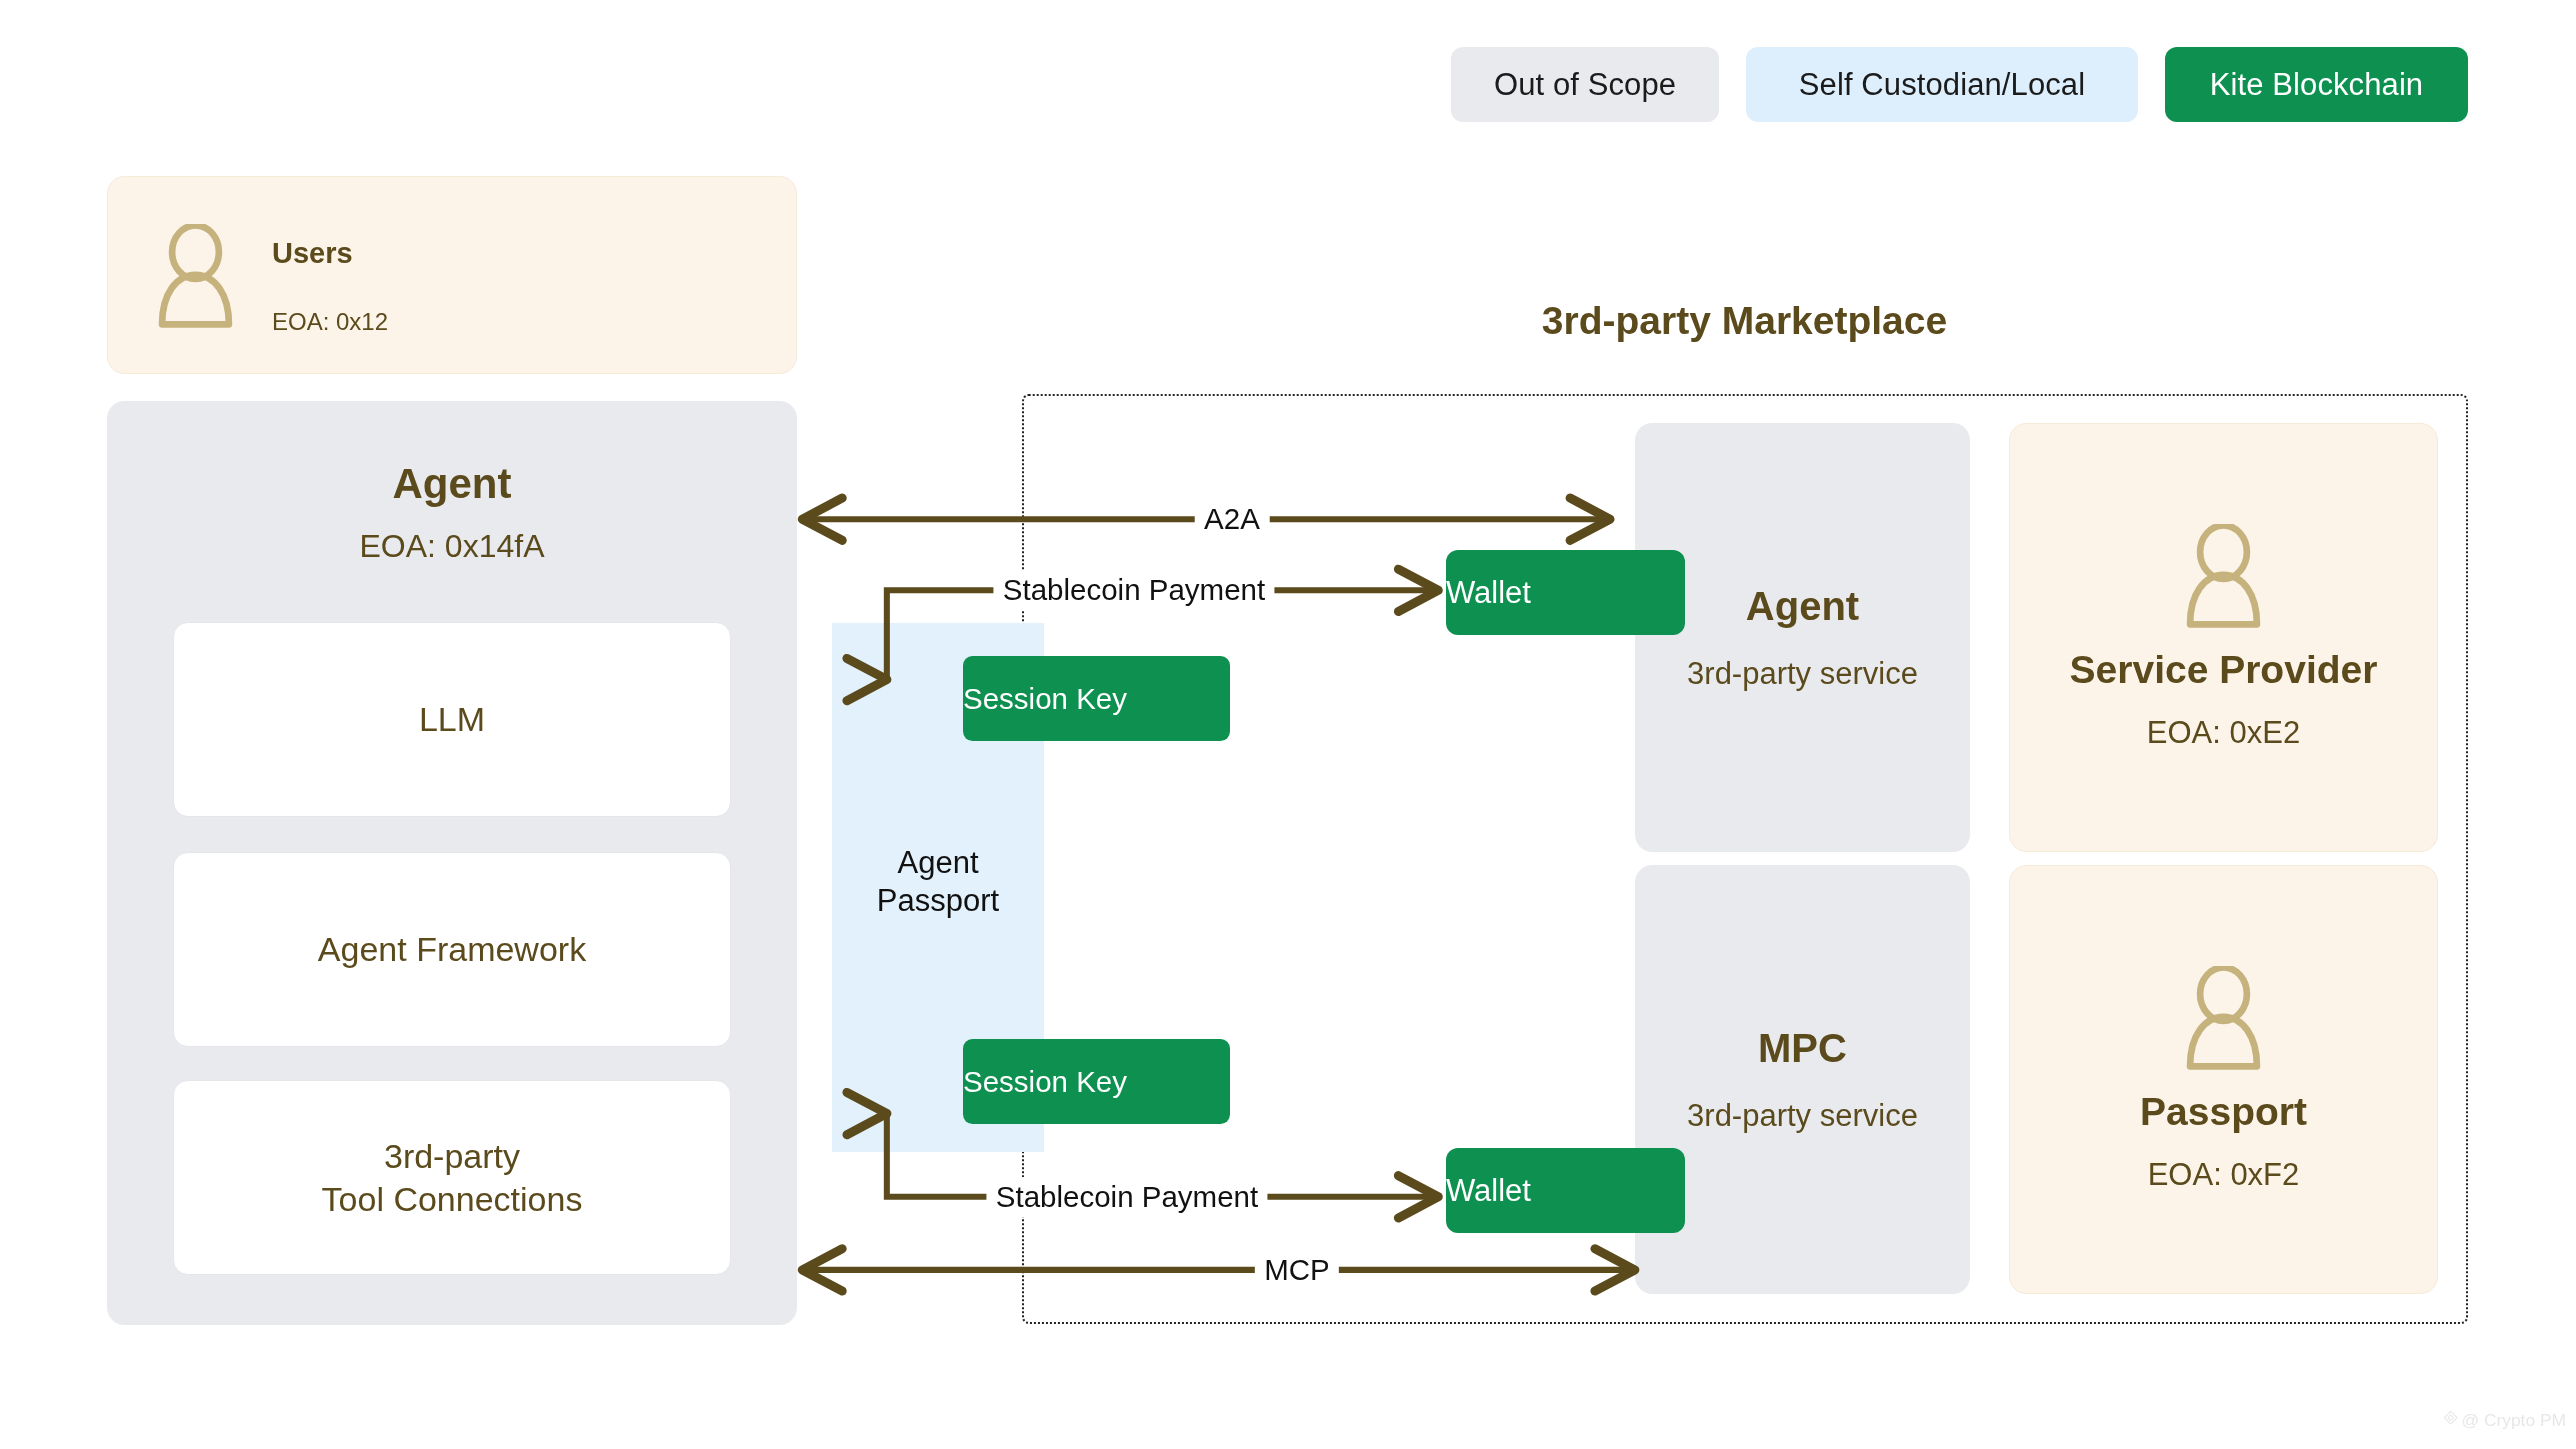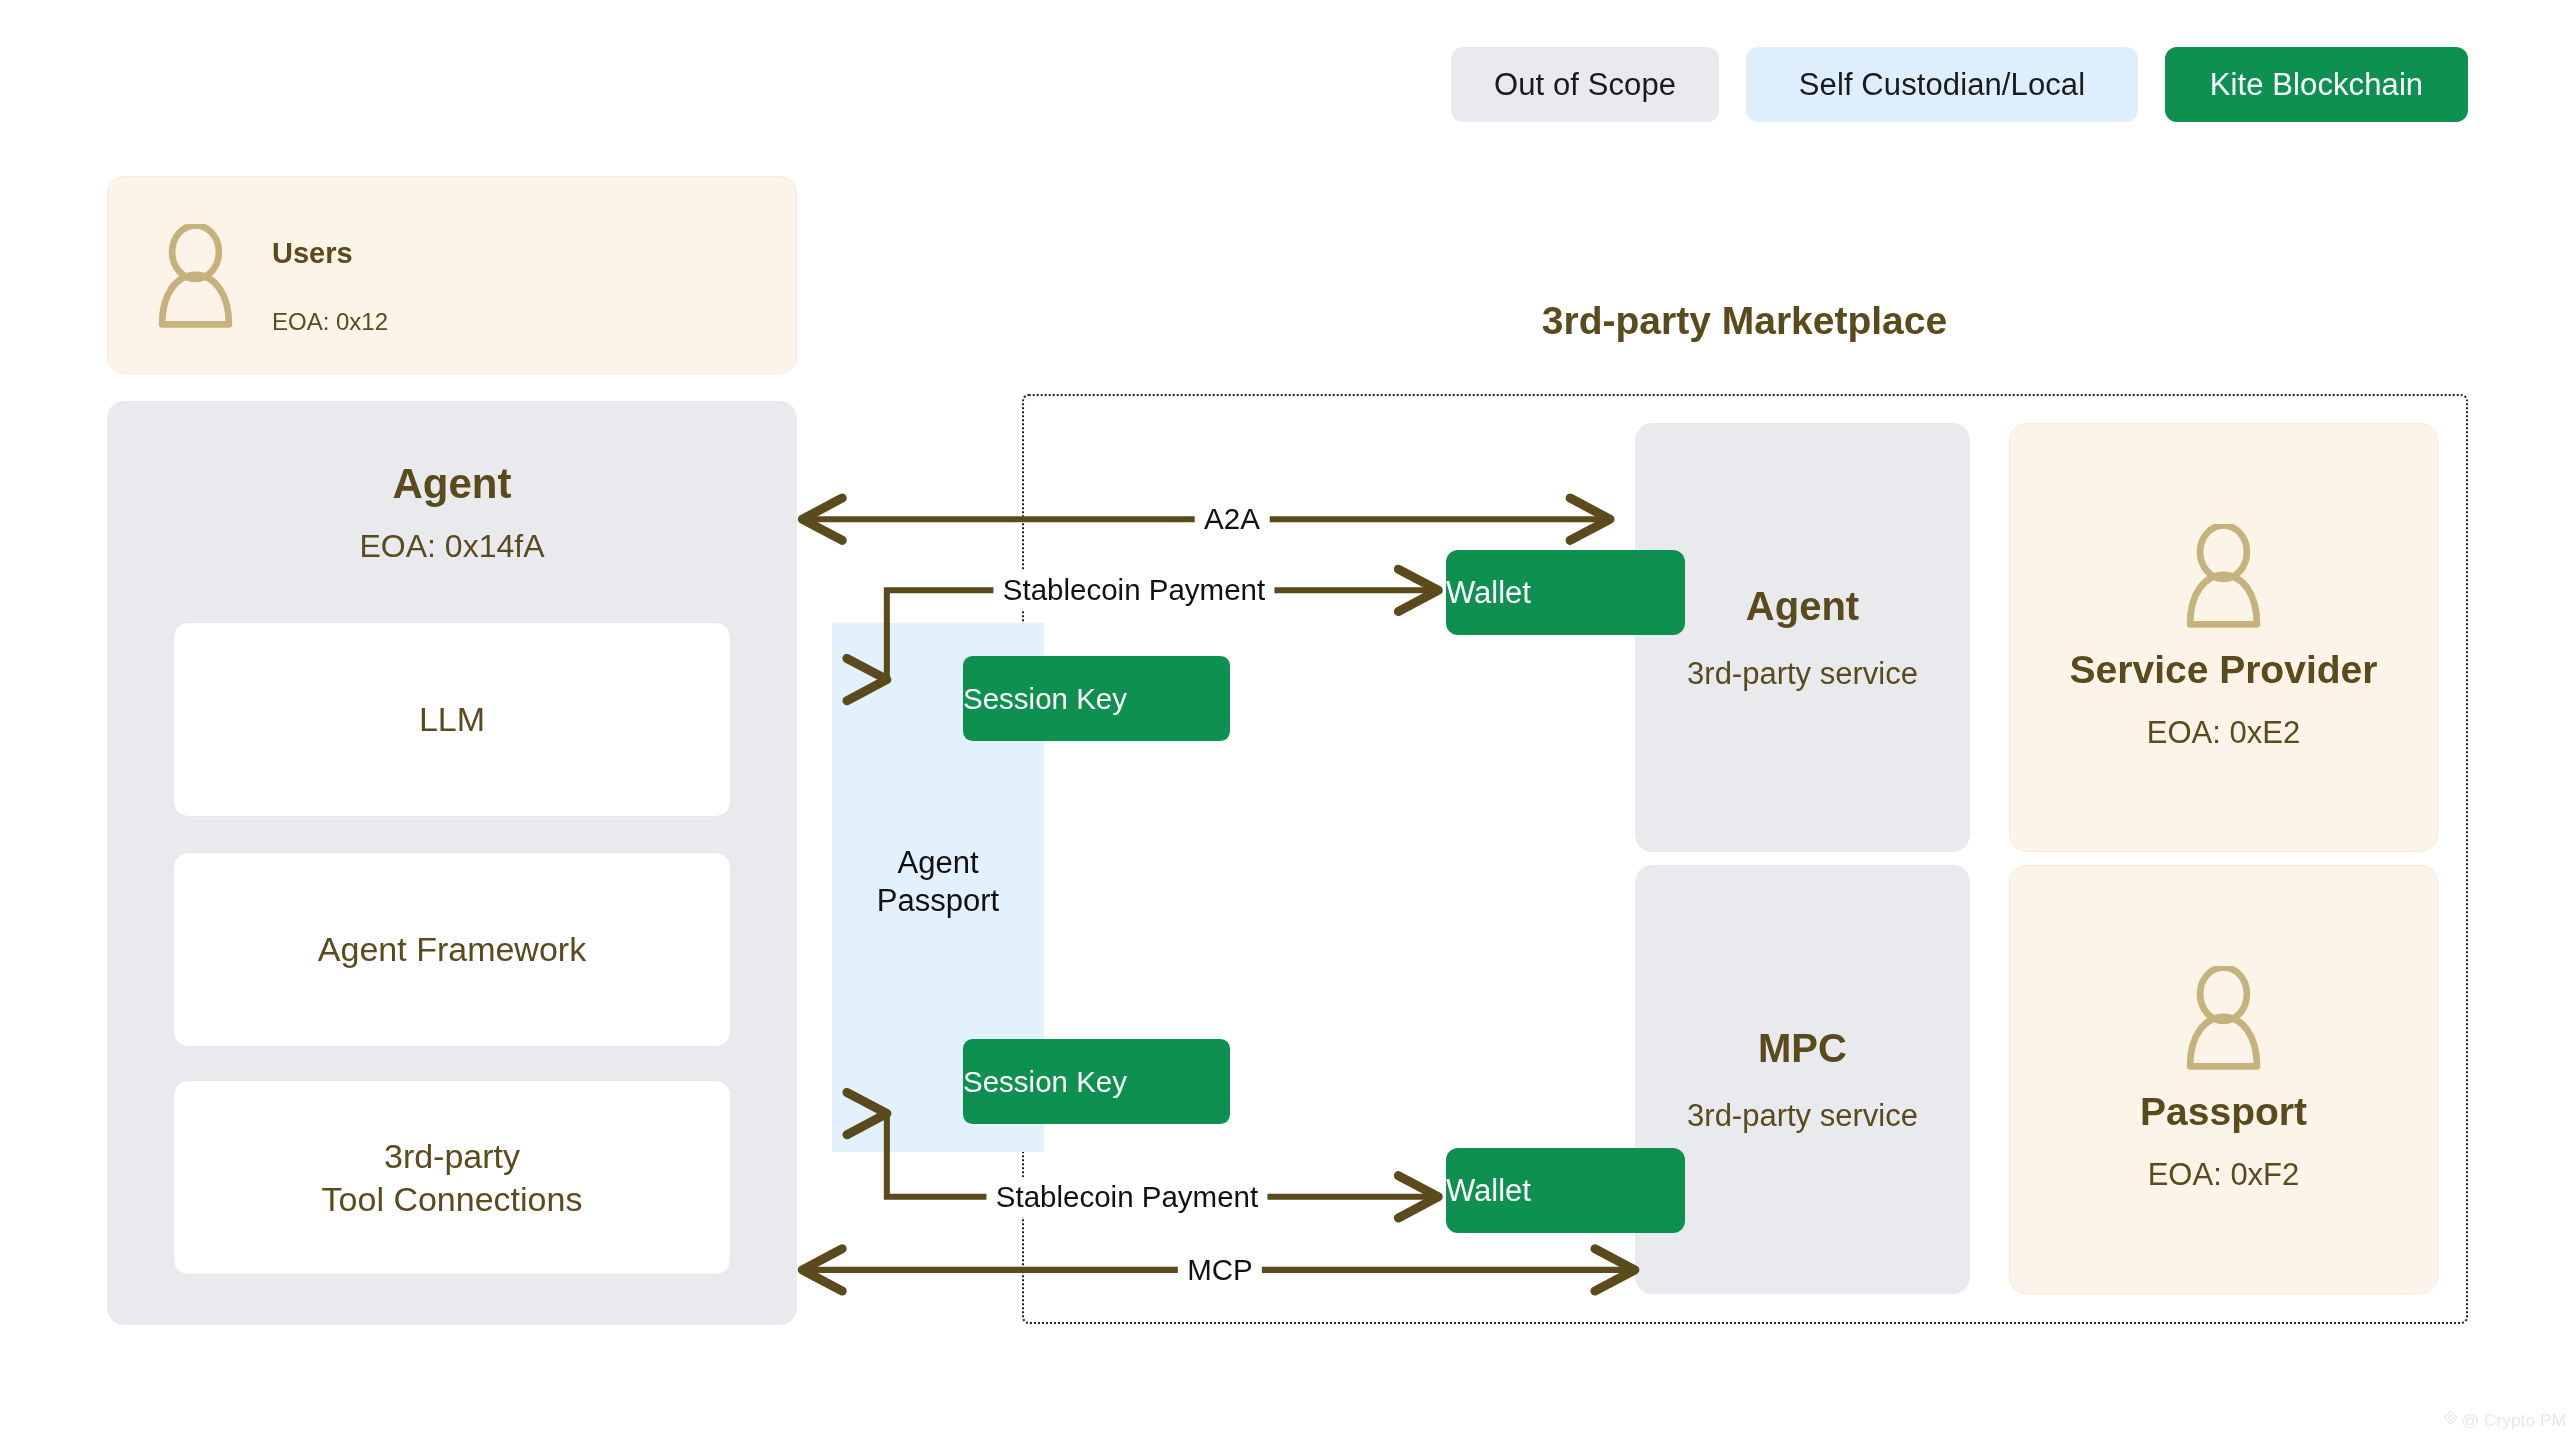--- a/index.html
+++ b/index.html
@@ -189,21 +189,21 @@
 
   <line x1="1196" y1="1893" x2="2437" y2="1893" stroke="#5b4a1c" stroke-width="9" marker-start="url(#ah-l)" marker-end="url(#ah-r)"></line>
 </svg>
 
 <div class="abs edge-label" style="left:1232px;top:499px;transform:translateX(-50%);line-height:40px;height:40px;">A2A</div>
 
 <div class="abs edge-label" style="left:1134px;top:570px;transform:translateX(-50%);line-height:40px;height:40px;">Stablecoin Payment</div>
 
 <div class="abs edge-label" style="left:1127px;top:1177px;transform:translateX(-50%);line-height:40px;height:40px;">Stablecoin Payment</div>
 
-<div class="abs edge-label" style="left:1220px;top:1250px;transform:translateX(-50%);line-height:40px;height:40px;">MCP</div>
+<div class="abs edge-label" style="left:1297px;top:1250px;transform:translateX(-50%);line-height:40px;height:40px;">MCP</div>
 
 <div class="abs watermark" style="left:2442px;top:1409px;">
   <span style="display:inline-block;">
     <svg width="17.4" height="17.4" viewBox="0 0 26 26">
       <g fill="none" stroke="#e6e6e6" stroke-width="1.6">
         <rect x="13" y="3.5" width="13.4" height="13.4" transform="rotate(45 13 3.5)"></rect>
         <rect x="13" y="9" width="5.7" height="5.7" transform="rotate(45 13 9)"></rect>
       </g>
     </svg>
   </span>

